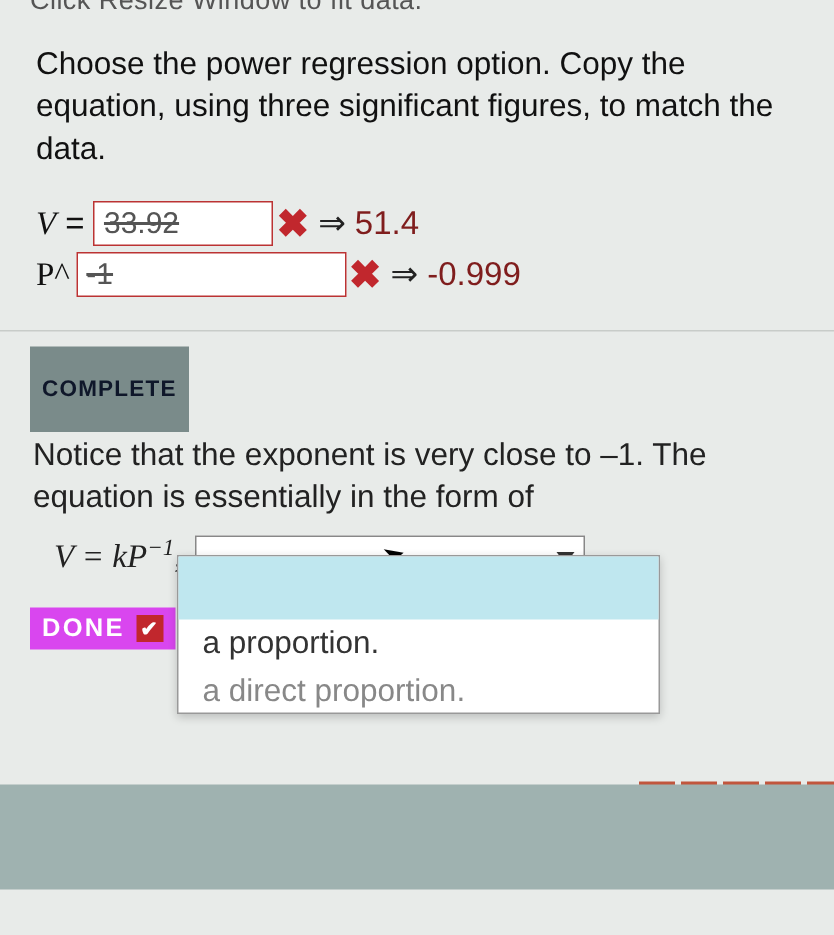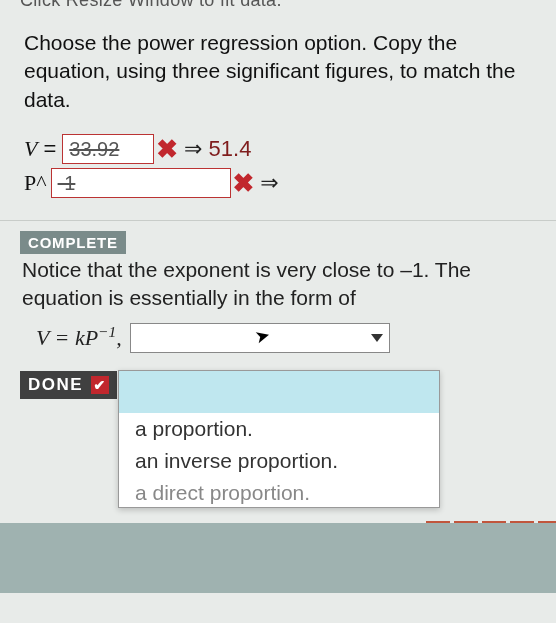--- a/index.html
+++ b/index.html
@@ -41,44 +41,44 @@
     border: 1px solid #b33;
     height: 30px;
     font-size: 20px;
     padding: 0 6px;
     font-family: Arial, sans-serif;
     color: #555;
     text-decoration: line-through;
     display: inline-flex;
     align-items: center;
   }
-  .input-v { width: 92px; }
+  .input-v { width: 120px; }
   .input-p { width: 180px; }
   .x-mark {
     font-weight: 900;
     color: #c1272d;
     font-size: 26px;
     margin: 0 6px 0 2px;
     font-family: Arial, sans-serif;
   }
   .arrow {
     font-family: Arial, sans-serif;
     color: #222;
     margin-right: 6px;
   }
   .correct { color: #7f1d1d; }
   .divider { border-top: 1px solid #c8ccc9; margin: 8px 0 0 0; }
   .badge {
     display: inline-block;
     background: #7a8b8a;
-    color: #ffffff;
+    color: #0f172a;
     font-weight: bold;
     font-size: 15px;
     letter-spacing: 0.8px;
-    padding: 3px 8px;
+    padding: 20px 8px;
     margin: 10px 0 2px 20px;
     font-family: Arial, sans-serif;
   }
   .complete-text {
     padding: 0 20px 6px 22px;
     font-size: 21px;
     line-height: 1.35;
   }
   .formula-row {
     padding: 4px 20px 0 36px;
@@ -118,21 +118,21 @@
     left: 125px; top: 2px;
     font-size: 18px;
     color: #000;
     transform: rotate(-15deg);
     pointer-events: none;
   }
   .done-row { padding: 18px 0 0 20px; }
   .done-badge {
     display: inline-flex;
     align-items: center;
-    background: #404040;
+    background: #d946ef;
     color: #fff;
     font-weight: bold;
     font-size: 17px;
     letter-spacing: 1.5px;
     padding: 4px 8px;
     font-family: Arial, sans-serif;
   }
   .done-check {
     width: 18px; height: 18px;
     background: #c1272d;
@@ -197,20 +197,21 @@
     <span class="input-box input-v">33.92</span>
     <span class="x-mark">✖</span>
     <span class="arrow">⇒</span>
     <span class="correct">51.4</span>
   </div>
   <div class="row2">
     <span class="lbl" style="font-style:normal">P^</span>
     <span class="input-box input-p" style="margin-left:4px">-1</span>
     <span class="x-mark">✖</span>
     <span class="arrow">⇒</span>
+    <span class="correct">-0.999</span>
   </div>
 </div>
 
 <div class="divider"></div>
 
 <div class="badge">COMPLETE</div>
 
 <div class="complete-text">Notice that the exponent is very close to –1. The equation is essentially in the form of</div>
 
 <div class="formula-row">
@@ -237,18 +238,17 @@
   <div class="sq"></div>
   <div class="sq"></div>
   <div class="sq"></div>
   <div class="sq"></div>
   <div class="sq"></div>
 </div>
 
 <div class="dropdown-open">
   <div class="opt blank highlight"></div>
   <div class="opt">a proportion.</div>
-  <div class="opt">an inverse proportion.</div>
   <div class="opt" style="padding-bottom:2px; color:#888">a direct proportion.</div>
 </div>
 
 
 
 
 </body></html>

